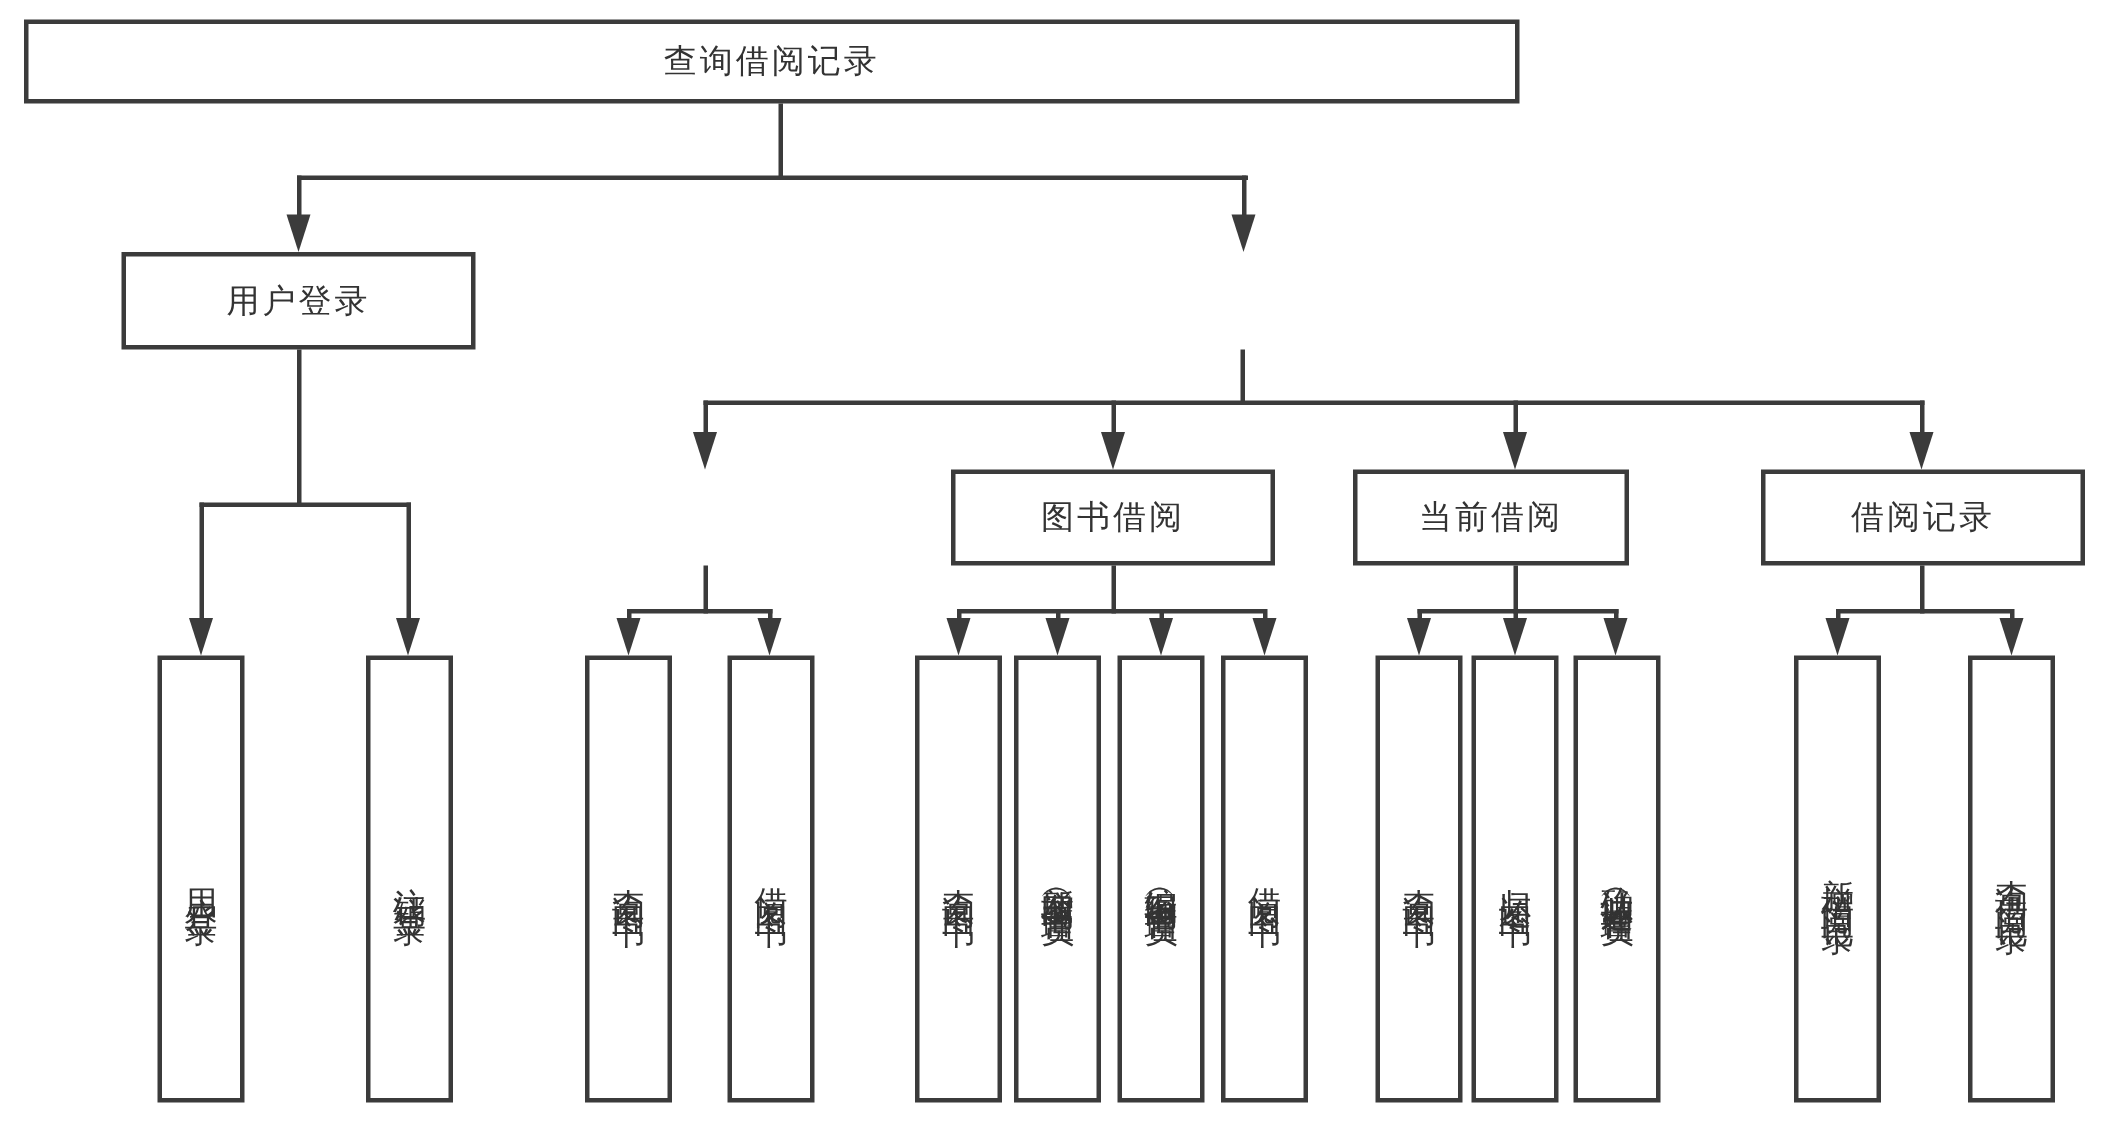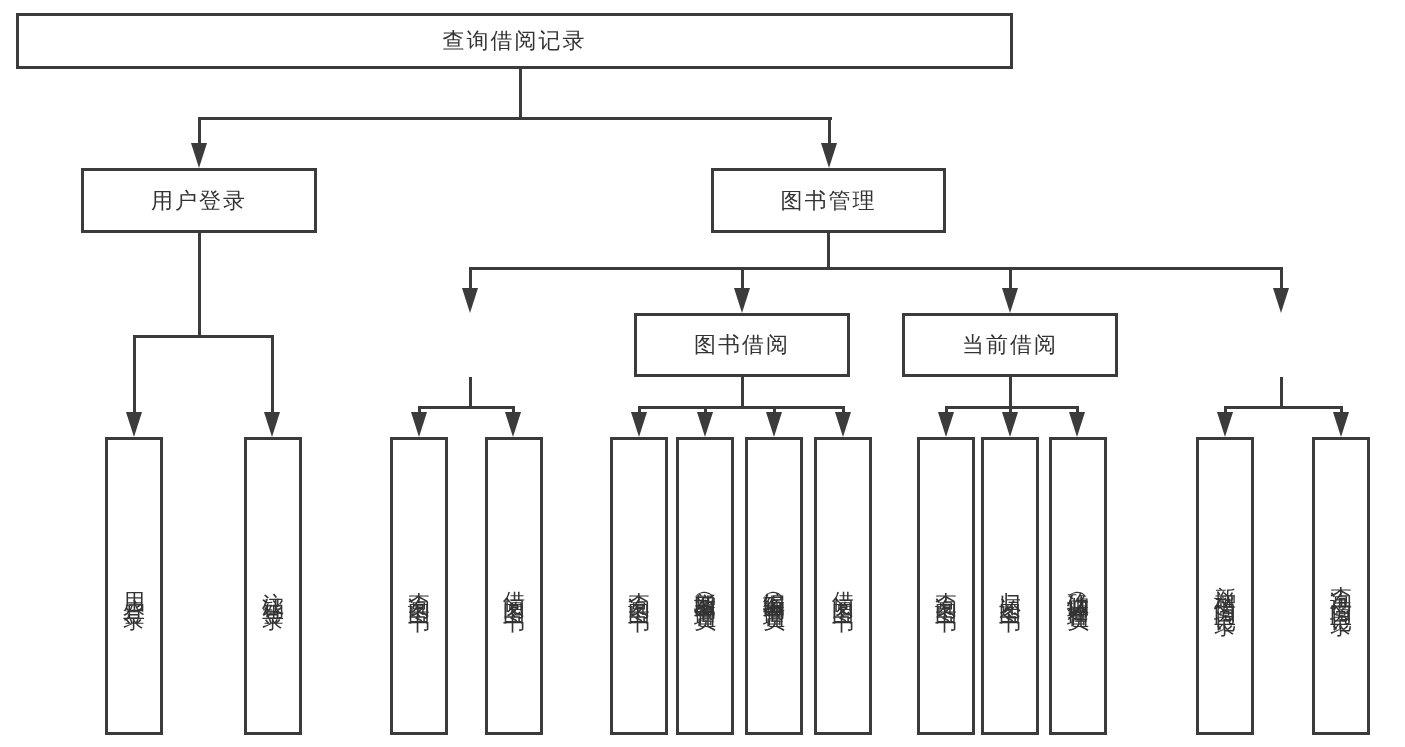--- a/index.html
+++ b/index.html
@@ -58,33 +58,33 @@
 <div class="canvas">
 
   <div class="node" style="left:16px; top:13px; width:997px; height:56px;">
     <span class="hlabel">查询借阅记录</span>
   </div>
 
   <div class="node" style="left:81px; top:168px; width:236px; height:65px;">
     <span class="hlabel">用户登录</span>
   </div>
 
-  <div class="node" style="left:711px; top:168px; width:235px; height:65px;">
-    <span class="hlabel">图书管理</span>
-  </div>
 
 
   <div class="node" style="left:634px; top:313px; width:216px; height:64px;">
     <span class="hlabel">图书借阅</span>
   </div>
 
-  <div class="node" style="left:902px; top:313px; width:216px; height:64px;">
+  <div class="node" style="left:902px; top:313px; width:184px; height:64px;">
     <span class="hlabel">当前借阅</span>
   </div>
 
+  <div class="node" style="left:1174px; top:313px; width:216px; height:64px;">
+    <span class="hlabel">借阅记录</span>
+  </div>
 
   <div class="node" style="left:105px; top:437px; width:58px; height:298px;">
     <span class="vlabel">用户登录</span>
   </div>
   <div class="node" style="left:244px; top:437px; width:58px; height:298px;">
     <span class="vlabel">注销登录</span>
   </div>
 
   <div class="node" style="left:390px; top:437px; width:58px; height:298px;">
     <span class="vlabel">查询图书</span>

